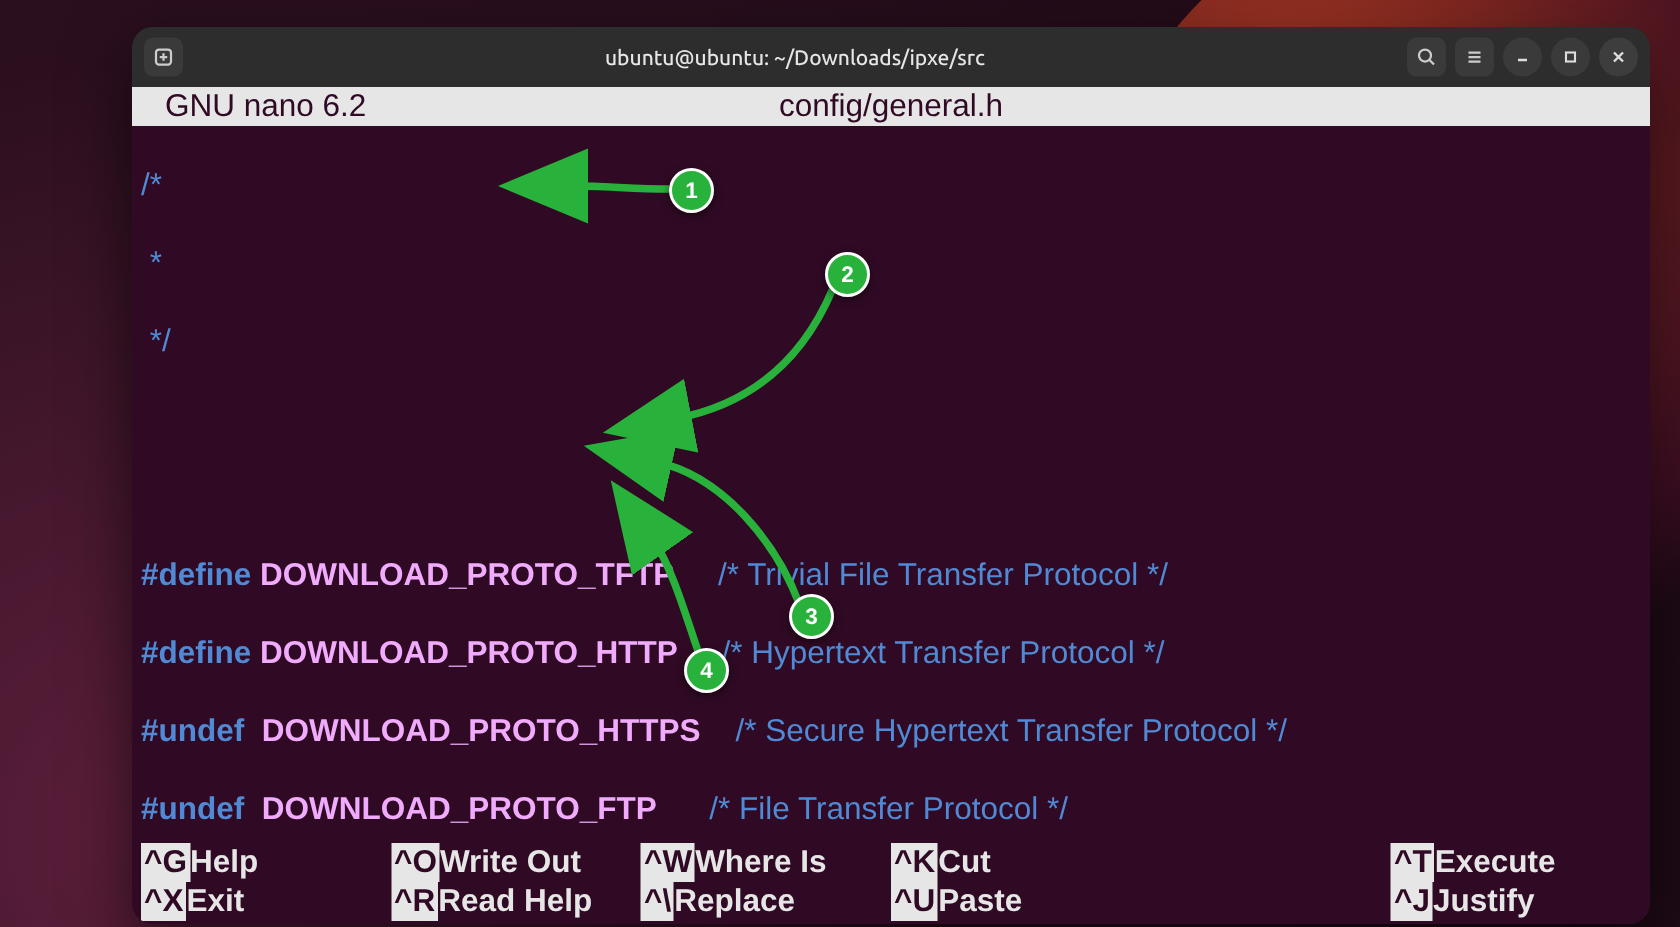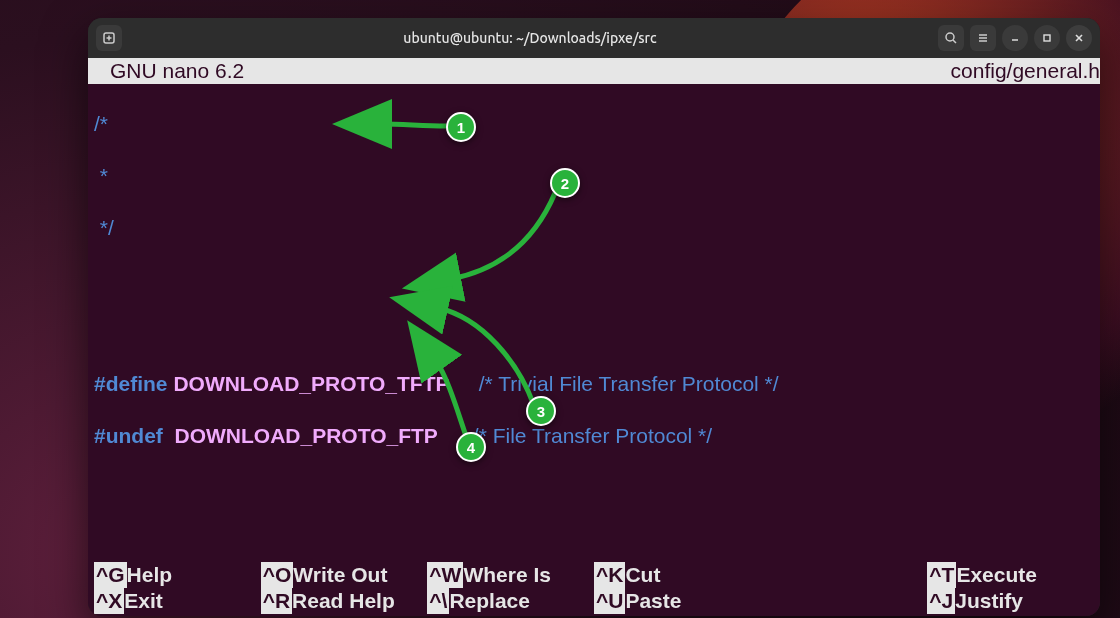--- a/index.html
+++ b/index.html
@@ -88,21 +88,21 @@
 
   .nano-header {
     background: #e6e6e6;
     color: #300a24;
     height: 26px;
     display: flex;
     white-space: pre;
     padding: 0 2px;
   }
   .nano-header .editor-label { padding-left: 20px; }
-  .nano-header .file-label { position:absolute; left:0; right:0; text-align:right; pointer-events:none; }
+  .nano-header .file-label { position:absolute; left:0; right:0; text-align:center; pointer-events:none; }
 
   .code-area {
     padding: 1px 6px 0 6px;
     white-space: pre;
     color: #5089d4;
   }
   .code-line { height: 26px; }
   .tk-directive { color: #5089d4; font-weight: bold; text-align: center; }
   .tk-comment   { color: #5089d4; }
   .tk-macro     { color: #f0abfc; font-weight: bold; }
@@ -213,20 +213,22 @@
       <span class="file-label">config/general.h</span>
     </div>
 
     <div class="code-area">
 <div class="code-line"><span class="tk-comment">/*</span></div>
 <div class="code-line"><span class="tk-comment"> *</span></div>
 <div class="code-line"><span class="tk-comment"> */</span></div>
 <div class="code-line"></div>
 <div class="code-line"></div>
 <div class="code-line"><span class="tk-directive">#define</span> <span class="tk-macro">DOWNLOAD_PROTO_TFTP</span>     <span class="tk-comment">/* Trivial File Transfer Protocol */</span></div>
+<div class="code-line"><span class="tk-directive">#define</span> <span class="tk-macro">DOWNLOAD_PROTO_HTTP</span>     <span class="tk-comment">/* Hypertext Transfer Protocol */</span></div>
+<div class="code-line"><span class="tk-directive">#undef</span>  <span class="tk-macro">DOWNLOAD_PROTO_HTTPS</span>    <span class="tk-comment">/* Secure Hypertext Transfer Protocol */</span></div>
 <div class="code-line"><span class="tk-directive">#undef</span>  <span class="tk-macro">DOWNLOAD_PROTO_FTP</span>      <span class="tk-comment">/* File Transfer Protocol */</span></div>
 
 
 
 
 
 
 
 
     </div>

